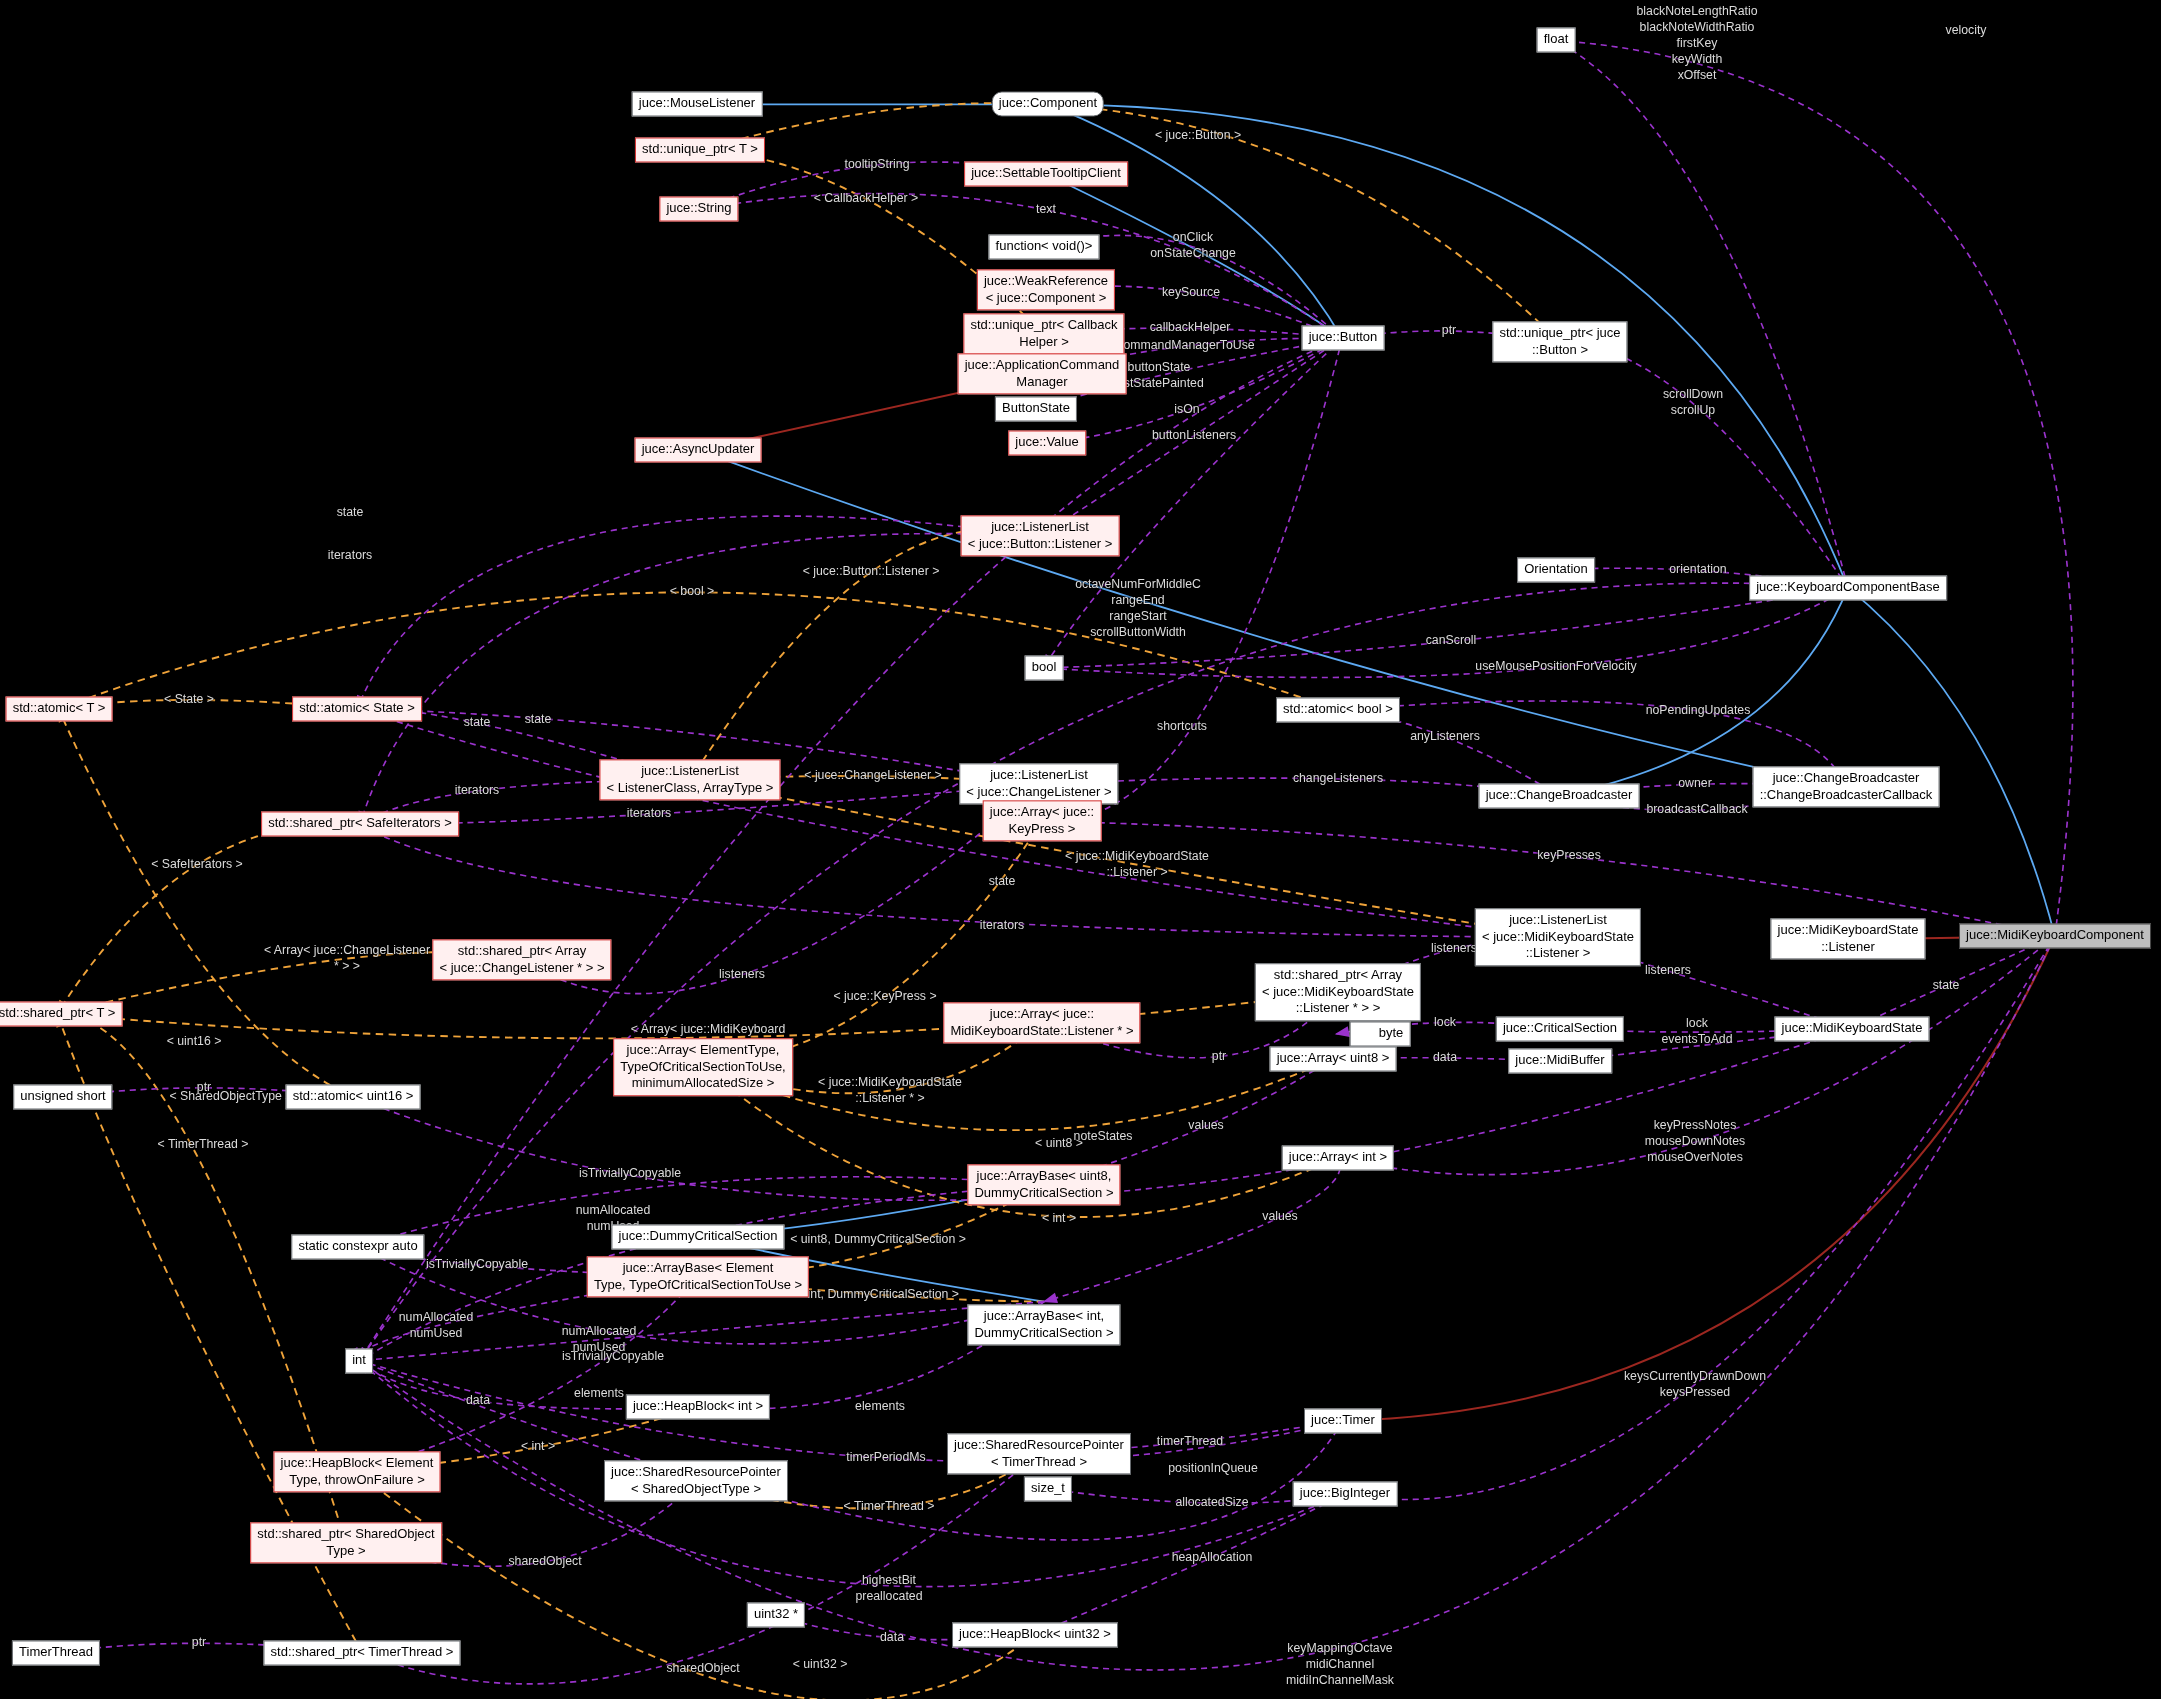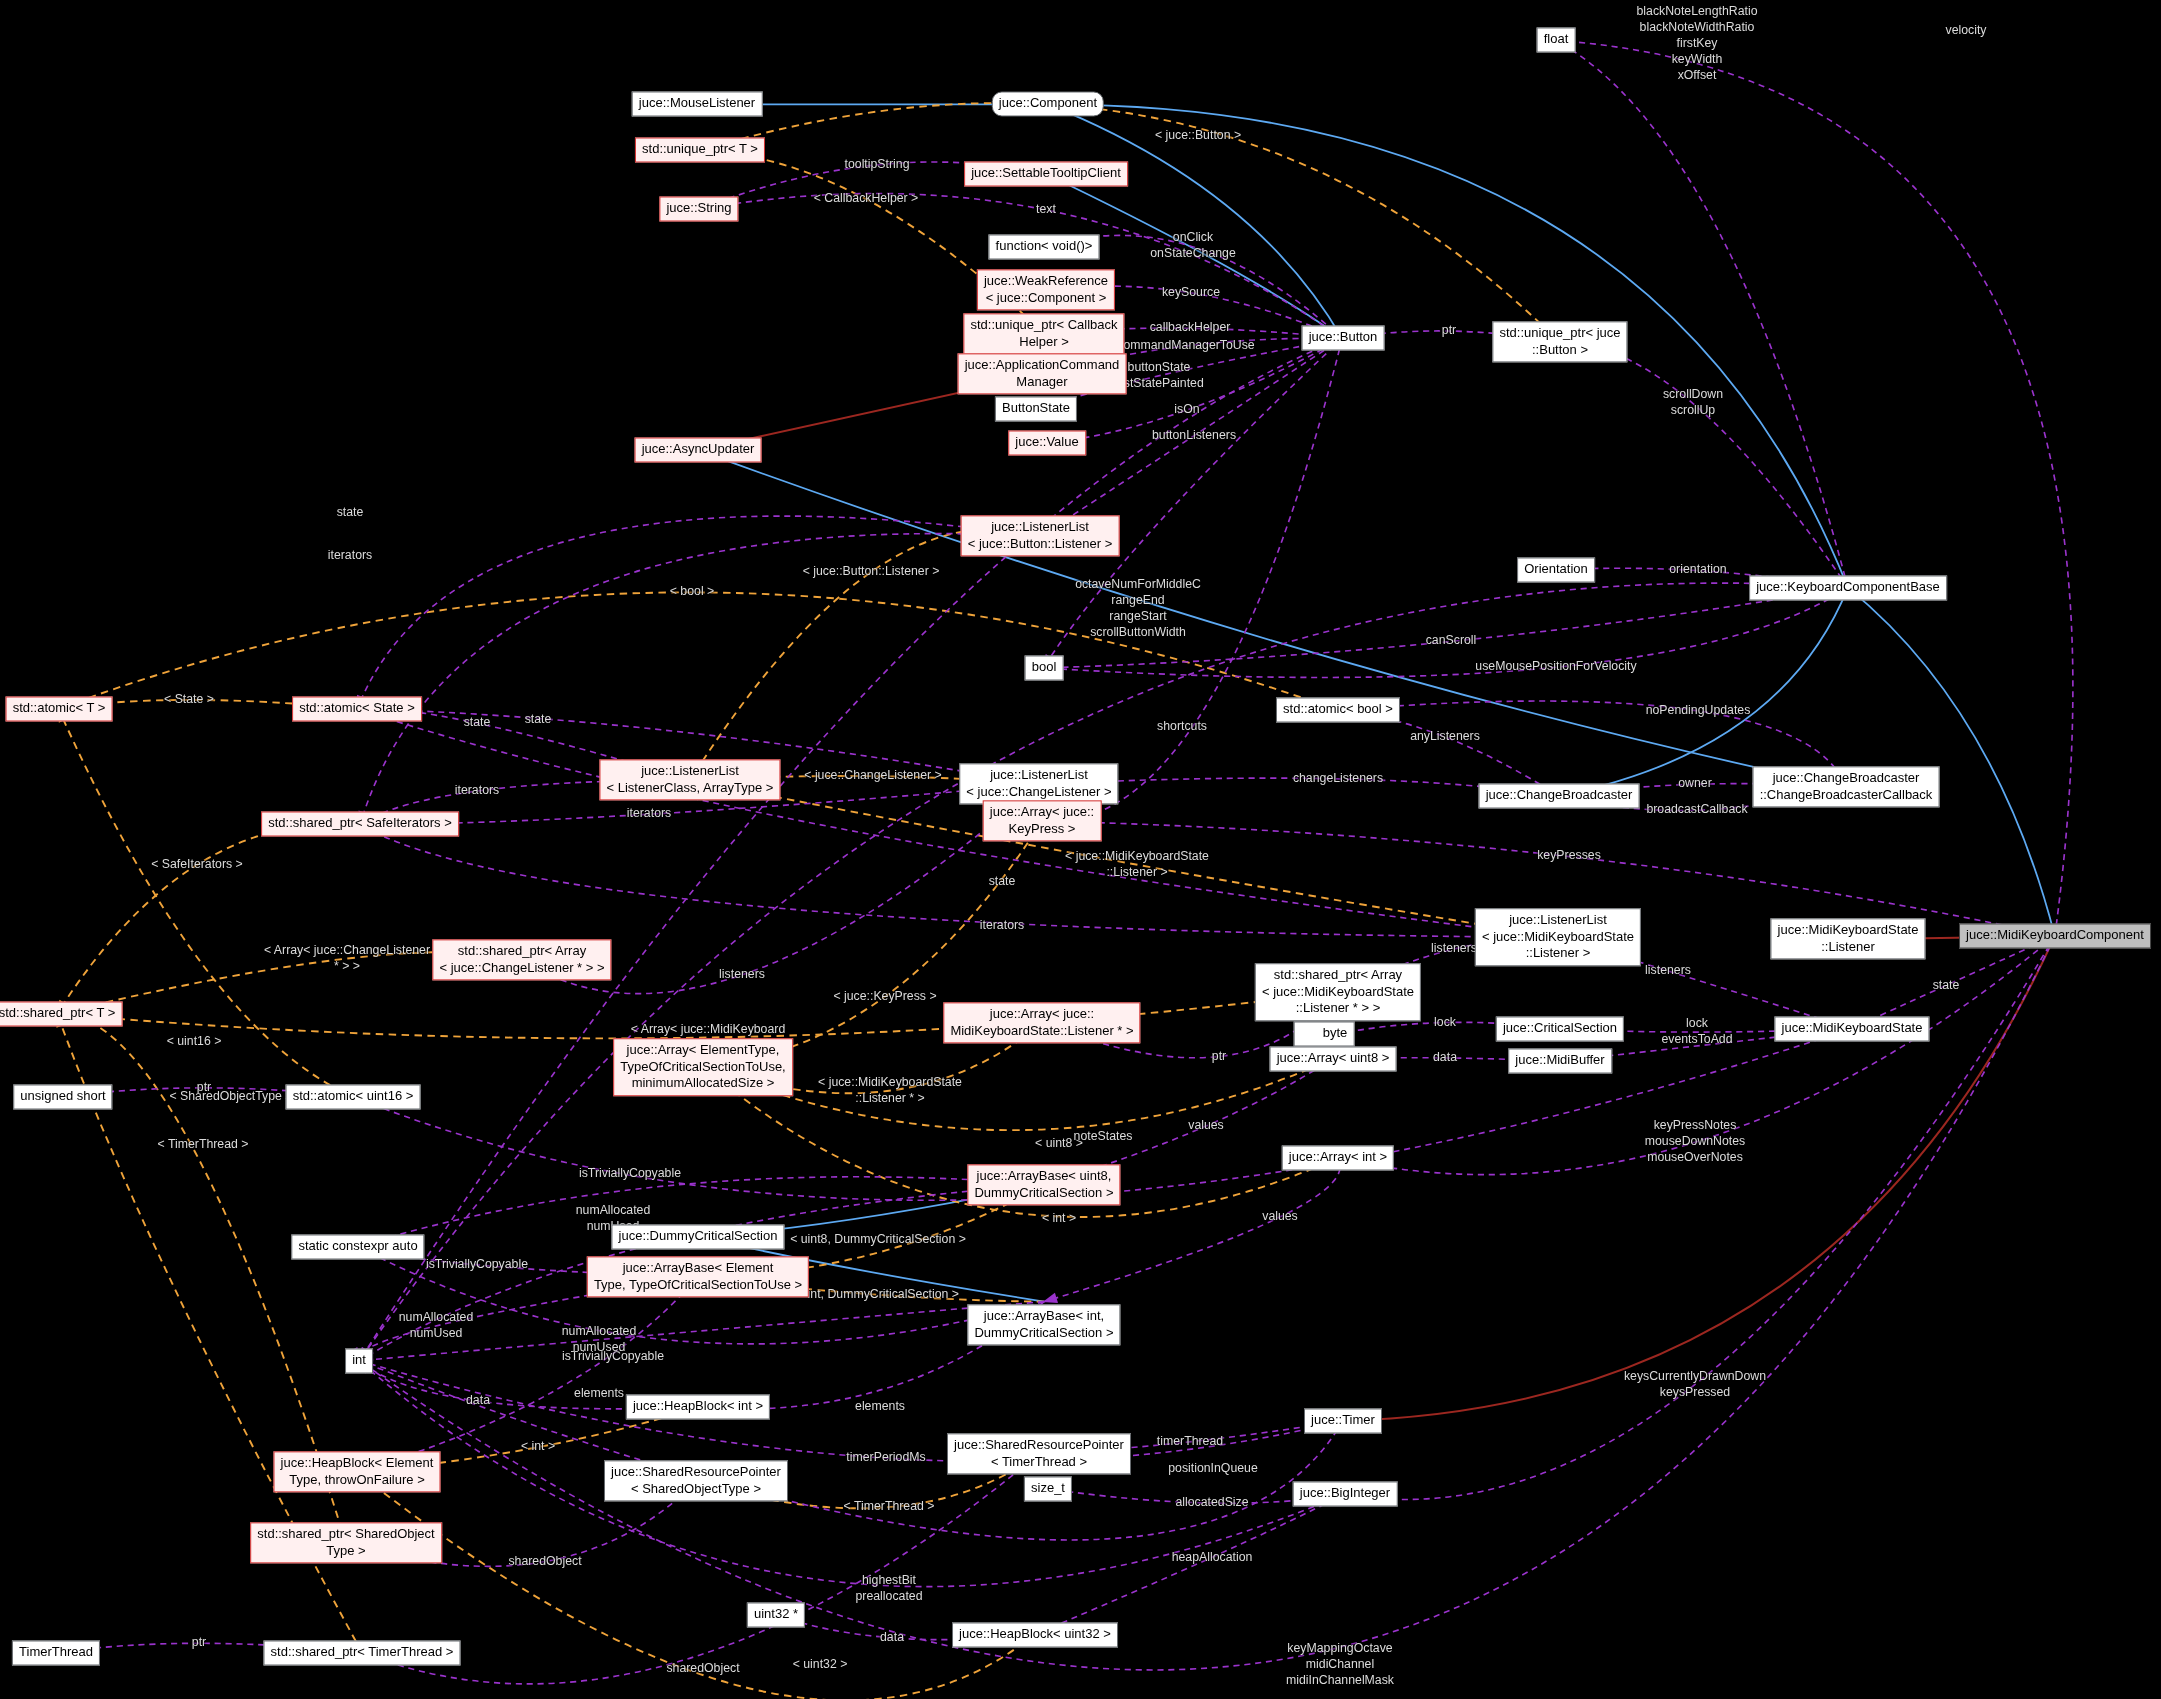--- a/index.html
+++ b/index.html
@@ -294,21 +294,21 @@
 &lt; juce::MidiKeyboardState
 ::Listener &gt;</div>
     <div class="node ref" style="left: 522px; top: 960px;">std::shared_ptr&lt; Array
 &lt; juce::ChangeListener * &gt; &gt;</div>
     <div class="node ref" style="left: 57px; top: 1014px;">std::shared_ptr&lt; T &gt;</div>
     <div class="node plain" style="left: 1338px; top: 992px;">std::shared_ptr&lt; Array
 &lt; juce::MidiKeyboardState
 ::Listener * &gt; &gt;</div>
     <div class="node ref" style="left: 1042px; top: 1023px;">juce::Array&lt; juce::
 MidiKeyboardState::Listener * &gt;</div>
-    <div class="node plain" style="left: 1324px; top: 1034px; padding-left: 28px;">byte</div>
+    <div class="node plain" style="left: 1380px; top: 1034px; padding-left: 28px;">byte</div>
     <div class="node plain" style="left: 1560px; top: 1029px;">juce::CriticalSection</div>
     <div class="node plain" style="left: 1852px; top: 1029px;">juce::MidiKeyboardState</div>
     <div class="node plain" style="left: 1560px; top: 1061px;">juce::MidiBuffer</div>
     <div class="node plain" style="left: 1333px; top: 1059px;">juce::Array&lt; uint8 &gt;</div>
     <div class="node ref" style="left: 703px; top: 1067px;">juce::Array&lt; ElementType,
 TypeOfCriticalSectionToUse,
 minimumAllocatedSize &gt;</div>
     <div class="node plain" style="left: 353px; top: 1097px;">std::atomic&lt; uint16 &gt;</div>
     <div class="node plain" style="left: 63px; top: 1097px;">unsigned short</div>
     <div class="node plain" style="left: 1338px; top: 1158px;">juce::Array&lt; int &gt;</div>

